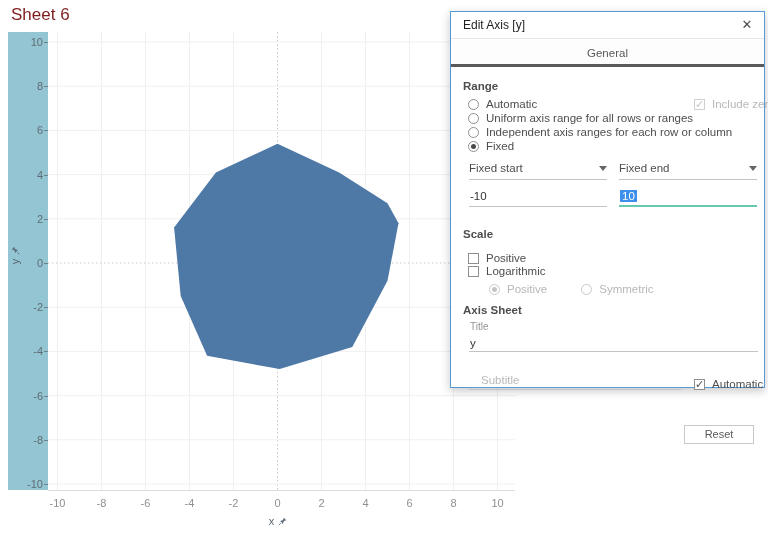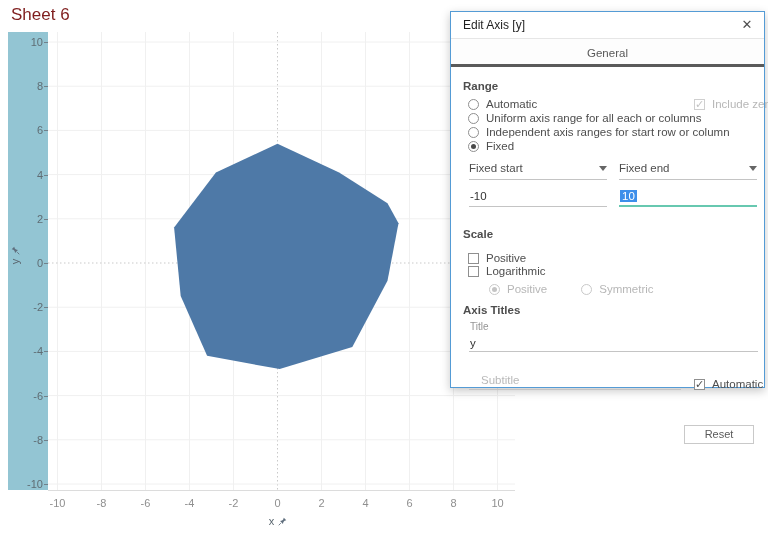--- a/index.html
+++ b/index.html
@@ -172,25 +172,25 @@
     <div class="row" style="left:17px;top:85px;">
       <span class="radio"></span>
       <span class="lbl">Automatic</span>
     </div>
     <div class="row" style="left:243px;top:85px;">
       <span class="cb dis-c checked"></span>
       <span class="lbl dis">Include zero</span>
     </div>
     <div class="row" style="left:17px;top:99px;">
       <span class="radio"></span>
-      <span class="lbl">Uniform axis range for all each or columns</span>
+      <span class="lbl">Uniform axis range for all rows or ranges</span>
     </div>
     <div class="row" style="left:17px;top:113px;">
       <span class="radio"></span>
-      <span class="lbl">Independent axis ranges for start row or column</span>
+      <span class="lbl">Independent axis ranges for each row or column</span>
     </div>
     <div class="row" style="left:17px;top:127px;">
       <span class="radio selected"></span>
       <span class="lbl">Fixed</span>
     </div>
 
     <div class="dd-label" style="left:18px;">
       <span>Fixed start</span>
       <span class="caret"></span>
     </div>
@@ -221,21 +221,21 @@
       <span class="lbl">Logarithmic</span>
     </div>
     <div class="row" style="left:38px;top:270px;">
       <span class="radio dis-r selected"></span>
       <span class="lbl dis">Positive</span>
       <span style="width:20px;"></span>
       <span class="radio dis-r"></span>
       <span class="lbl dis">Symmetric</span>
     </div>
 
-    <div class="sec-heading" style="top:292px;">Axis Titles</div>
+    <div class="sec-heading" style="top:292px;">Axis Sheet</div>
     <div class="small-lbl" style="top:309px;">Title</div>
     <div class="input-text" style="left:19px;top:325px;">y</div>
     <div class="hline" style="left:18px;top:339px;width:289px;"></div>
 
     <div class="input-text ph" style="left:30px;top:362px;">Subtitle</div>
     <div class="hline" style="left:18px;top:377px;width:212px;"></div>
 
     <div class="row" style="left:243px;top:365px;">
       <span class="cb checked"></span>
       <span class="lbl">Automatic</span>

